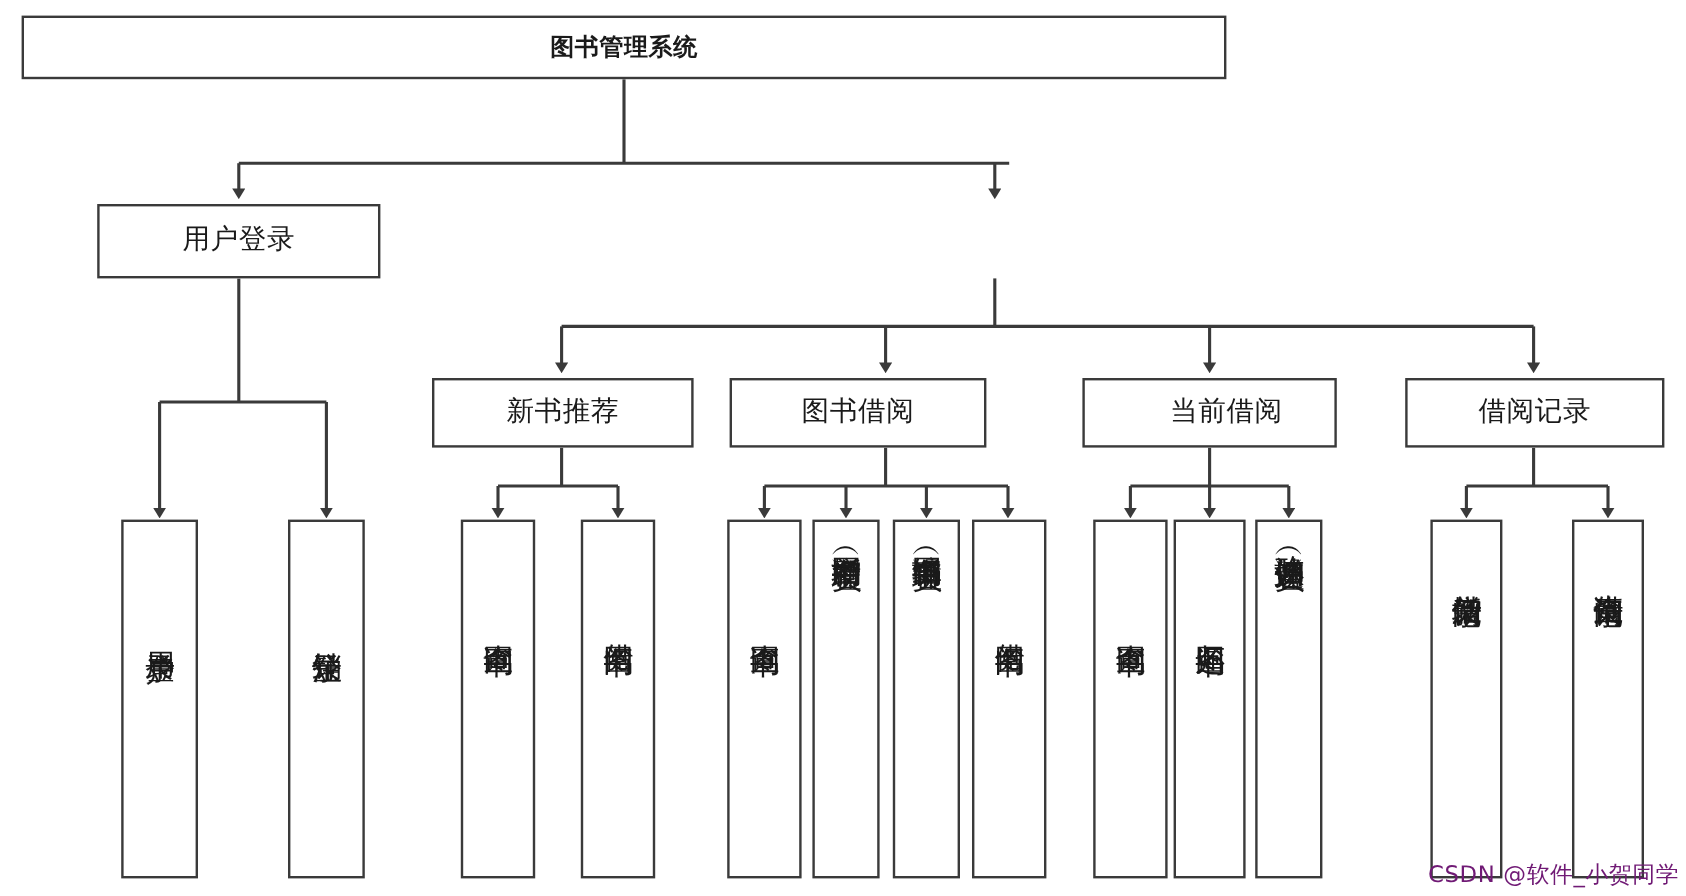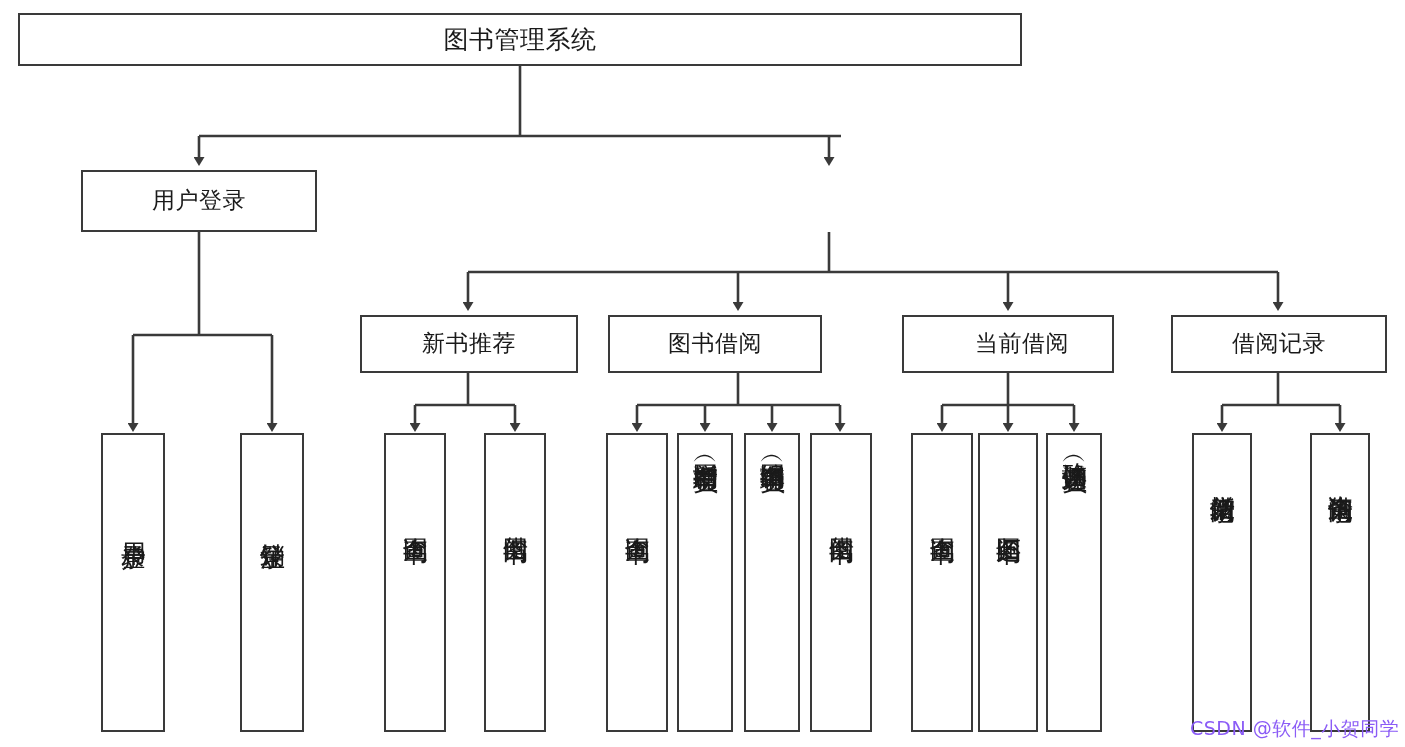--- a/index.html
+++ b/index.html
@@ -40,39 +40,40 @@
     display: block;
     text-align: center;
     line-height: 1.18;
     letter-spacing: 0.5px;
   }
   .node.horiz .label {
     writing-mode: horizontal-tb;
     font-size: 23px;
   }
   .node.root .label {
-    font-size: 25px;
+    font-size: 20px;
+    font-weight: bold;
   }
   .node.vert {
     align-items: flex-start;
     justify-content: center;
     padding-top: 6px;
   }
   .node.vert .label {
     writing-mode: vertical-rl;
     text-orientation: upright;
     font-size: 25px;
     line-height: 1.04;
     letter-spacing: 1px;
     white-space: nowrap;
   }
   .watermark {
     position: absolute;
     font-size: 19px;
-    color: #8b5cf6;
+    color: #701a75;
     white-space: nowrap;
     letter-spacing: 0.5px;
   }
 </style>
 </head>
 <body>
 
 <div id="canvas">
 
   <svg id="edges" viewBox="0 0 1405 747" xmlns="http://www.w3.org/2000/svg">

